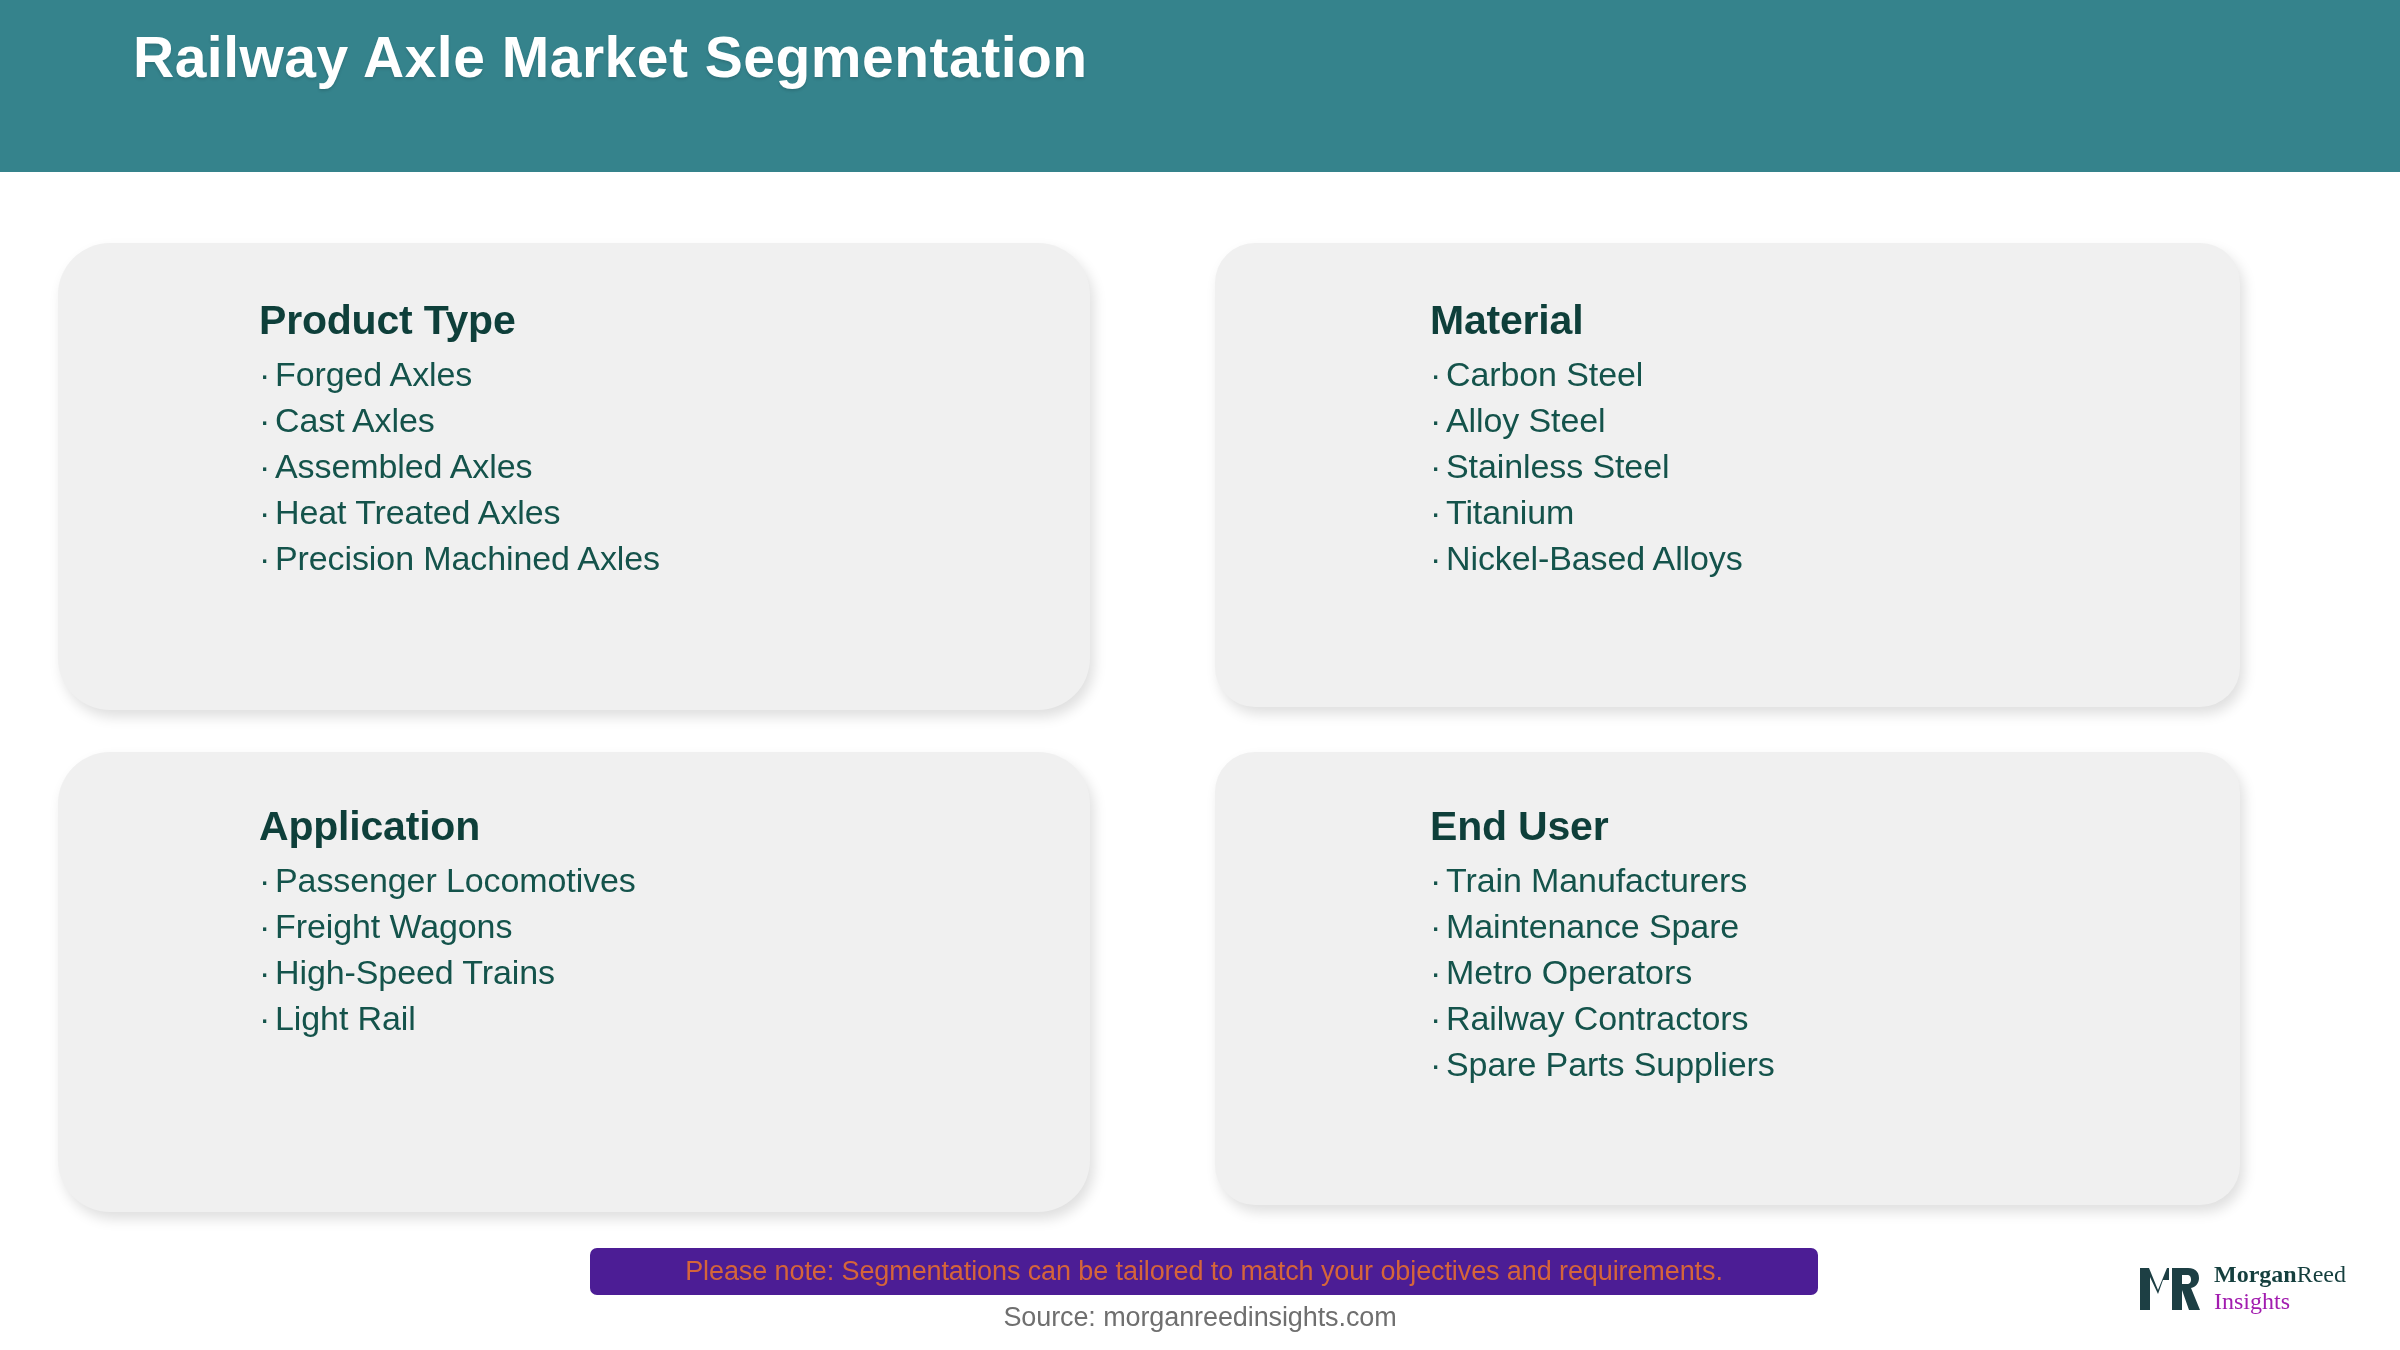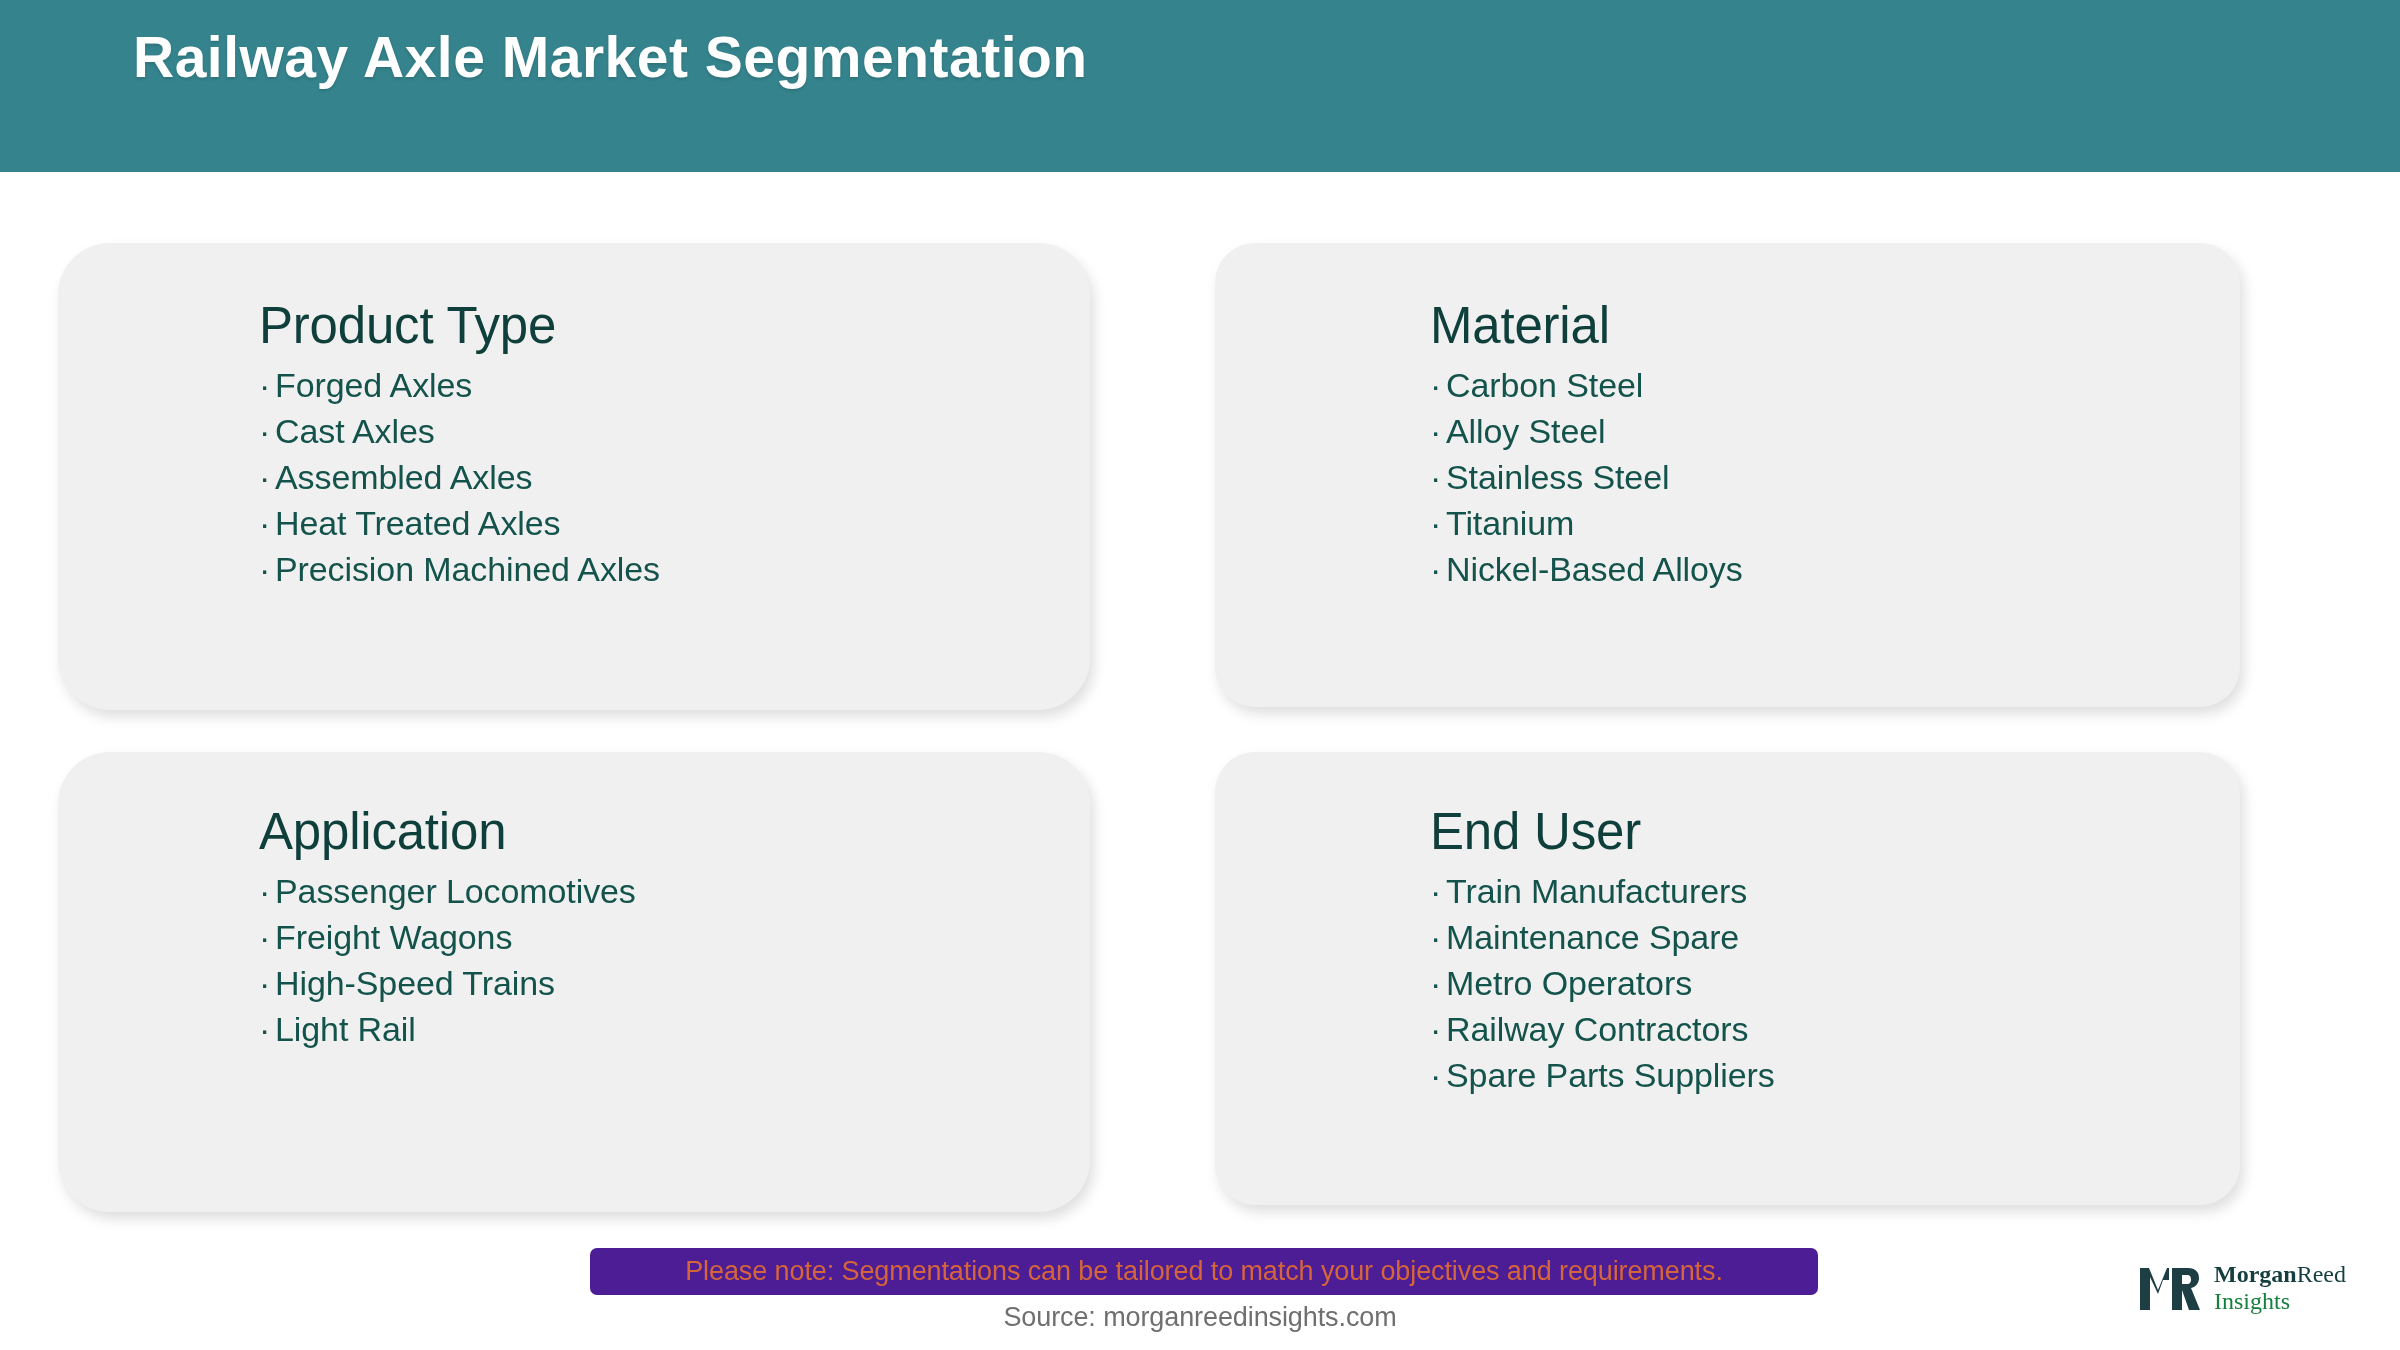--- a/index.html
+++ b/index.html
@@ -34,21 +34,21 @@
   .card-bl { left:58px;   top:752px; width:1032px; height:460px; border-radius:52px; }
   .card-br { left:1215px; top:752px; width:1025px; height:453px; border-radius:40px; }
 
   .card-inner { position:absolute; }
   .inner-tl { left:201px; top:56px; }
   .inner-tr { left:215px; top:56px; }
   .inner-bl { left:201px; top:53px; }
   .inner-br { left:215px; top:53px; }
 
   .card-heading {
-    font-size:51px; font-weight:normal; color:#0e3f3a;
+    font-size:41px; font-weight:bold; color:#0e3f3a;
     letter-spacing:-0.2px; line-height:1.05;
     margin-bottom:9px; white-space:nowrap;
   }
   .card-list { list-style:none; }
   .card-list li {
     font-size:34px; color:#14534b;
     line-height:46px; white-space:nowrap;
     letter-spacing:-0.1px;
   }
   .bullet-dot { display:inline-block; width:16px; }
@@ -74,21 +74,21 @@
   .logo {
     position:absolute; left:2138px; top:1262px;
     display:flex; align-items:center; gap:12px;
   }
   .logo-mark { width:64px; height:48px; display:block; }
   .logo-words { display:flex; flex-direction:column; line-height:1.0; }
   .logo-line1 { font-size:24px; white-space:nowrap; }
   .logo-morgan { font-weight:bold; color:#153f3e; font-family:"Liberation Serif", serif; }
   .logo-reed   { font-weight:normal; color:#153f3e; font-family:"Liberation Serif", serif; }
   .logo-line2 {
-    font-size:24px; color:#15803d; font-family:"Liberation Serif", serif;
+    font-size:24px; color:#a21caf; font-family:"Liberation Serif", serif;
     margin-top:3px; white-space:nowrap;
   }
 </style>
 </head>
 <body>
 
 <div class="slide">
 
   <div class="header">
     <div class="header-title">Railway Axle Market Segmentation</div>

